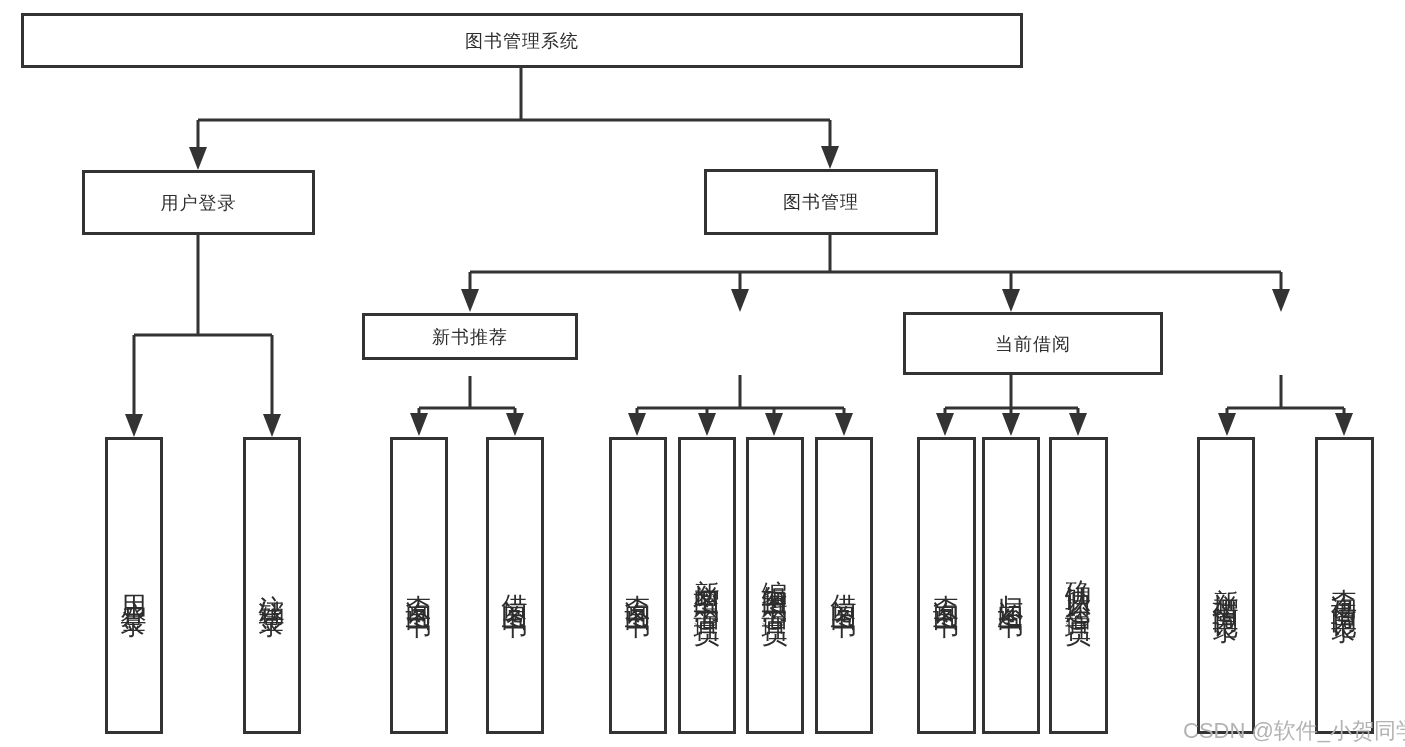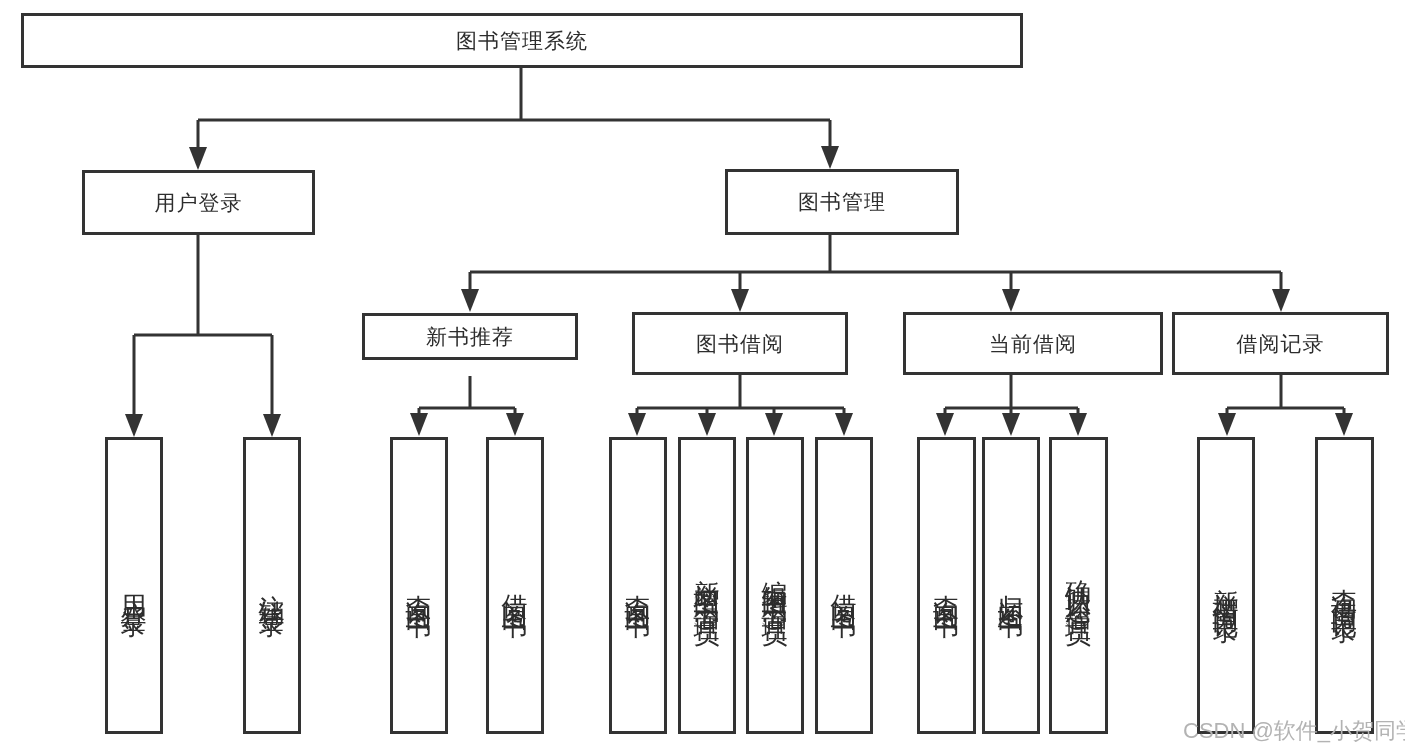--- a/index.html
+++ b/index.html
@@ -27,41 +27,41 @@
     position: absolute;
     box-sizing: border-box;
     background: #ffffff;
     border: 3px solid #333333;
     display: flex;
     align-items: center;
     justify-content: center;
     color: #2d2d2d;
   }
   .hbox span {
-    font-size: 21px;
+    font-size: 18px;
     letter-spacing: 1px;
     white-space: nowrap;
   }
   .vbox {
     top: 437px;
     height: 297px;
   }
   .vbox span {
     writing-mode: vertical-rl;
     text-orientation: mixed;
     font-size: 26px;
     letter-spacing: 6px;
     line-height: 1;
     max-height: 284px;
   }
   
   #b-root { left: 21px;  top: 13px;  width: 1002px; height: 55px; }
   
   #b-l2a  { left: 82px;  top: 170px; width: 233px;  height: 65px; }
-  #b-l2b  { left: 725px; top: 169px; width: 234px;  height: 66px; }
+  #b-l2b  { left: 704px; top: 169px; width: 234px;  height: 66px; }
   
   #b-l3a  { left: 362px;  top: 313px; width: 216px; height: 47px; }
   #b-l3b  { left: 632px;  top: 312px; width: 216px; height: 63px; }
   #b-l3c  { left: 903px;  top: 312px; width: 260px; height: 63px; }
   #b-l3d  { left: 1172px; top: 312px; width: 217px; height: 63px; }
   
   #b-a1 { left: 105px;  width: 58px; }
   #b-a2 { left: 243px;  width: 58px; }
   #b-b1 { left: 390px;  width: 58px; }
   #b-b2 { left: 486px;  width: 58px; }
@@ -129,28 +129,22 @@
   <div class="box hbox" id="b-l2a">
     <span>用户登录</span>
   </div>
   <div class="box hbox" id="b-l2b">
     <span>图书管理</span>
   </div>
 
   <div class="box hbox" id="b-l3a">
     <span>新书推荐</span>
   </div>
-  <div class="box hbox" id="b-l3b">
-    <span>图书借阅</span>
-  </div>
   <div class="box hbox" id="b-l3c">
     <span>当前借阅</span>
-  </div>
-  <div class="box hbox" id="b-l3d">
-    <span>借阅记录</span>
   </div>
 
   <div class="box vbox" id="b-a1">
     <span>用户登录</span>
   </div>
   <div class="box vbox" id="b-a2">
     <span>注销登录</span>
   </div>
 
   <div class="box vbox" id="b-b1">

